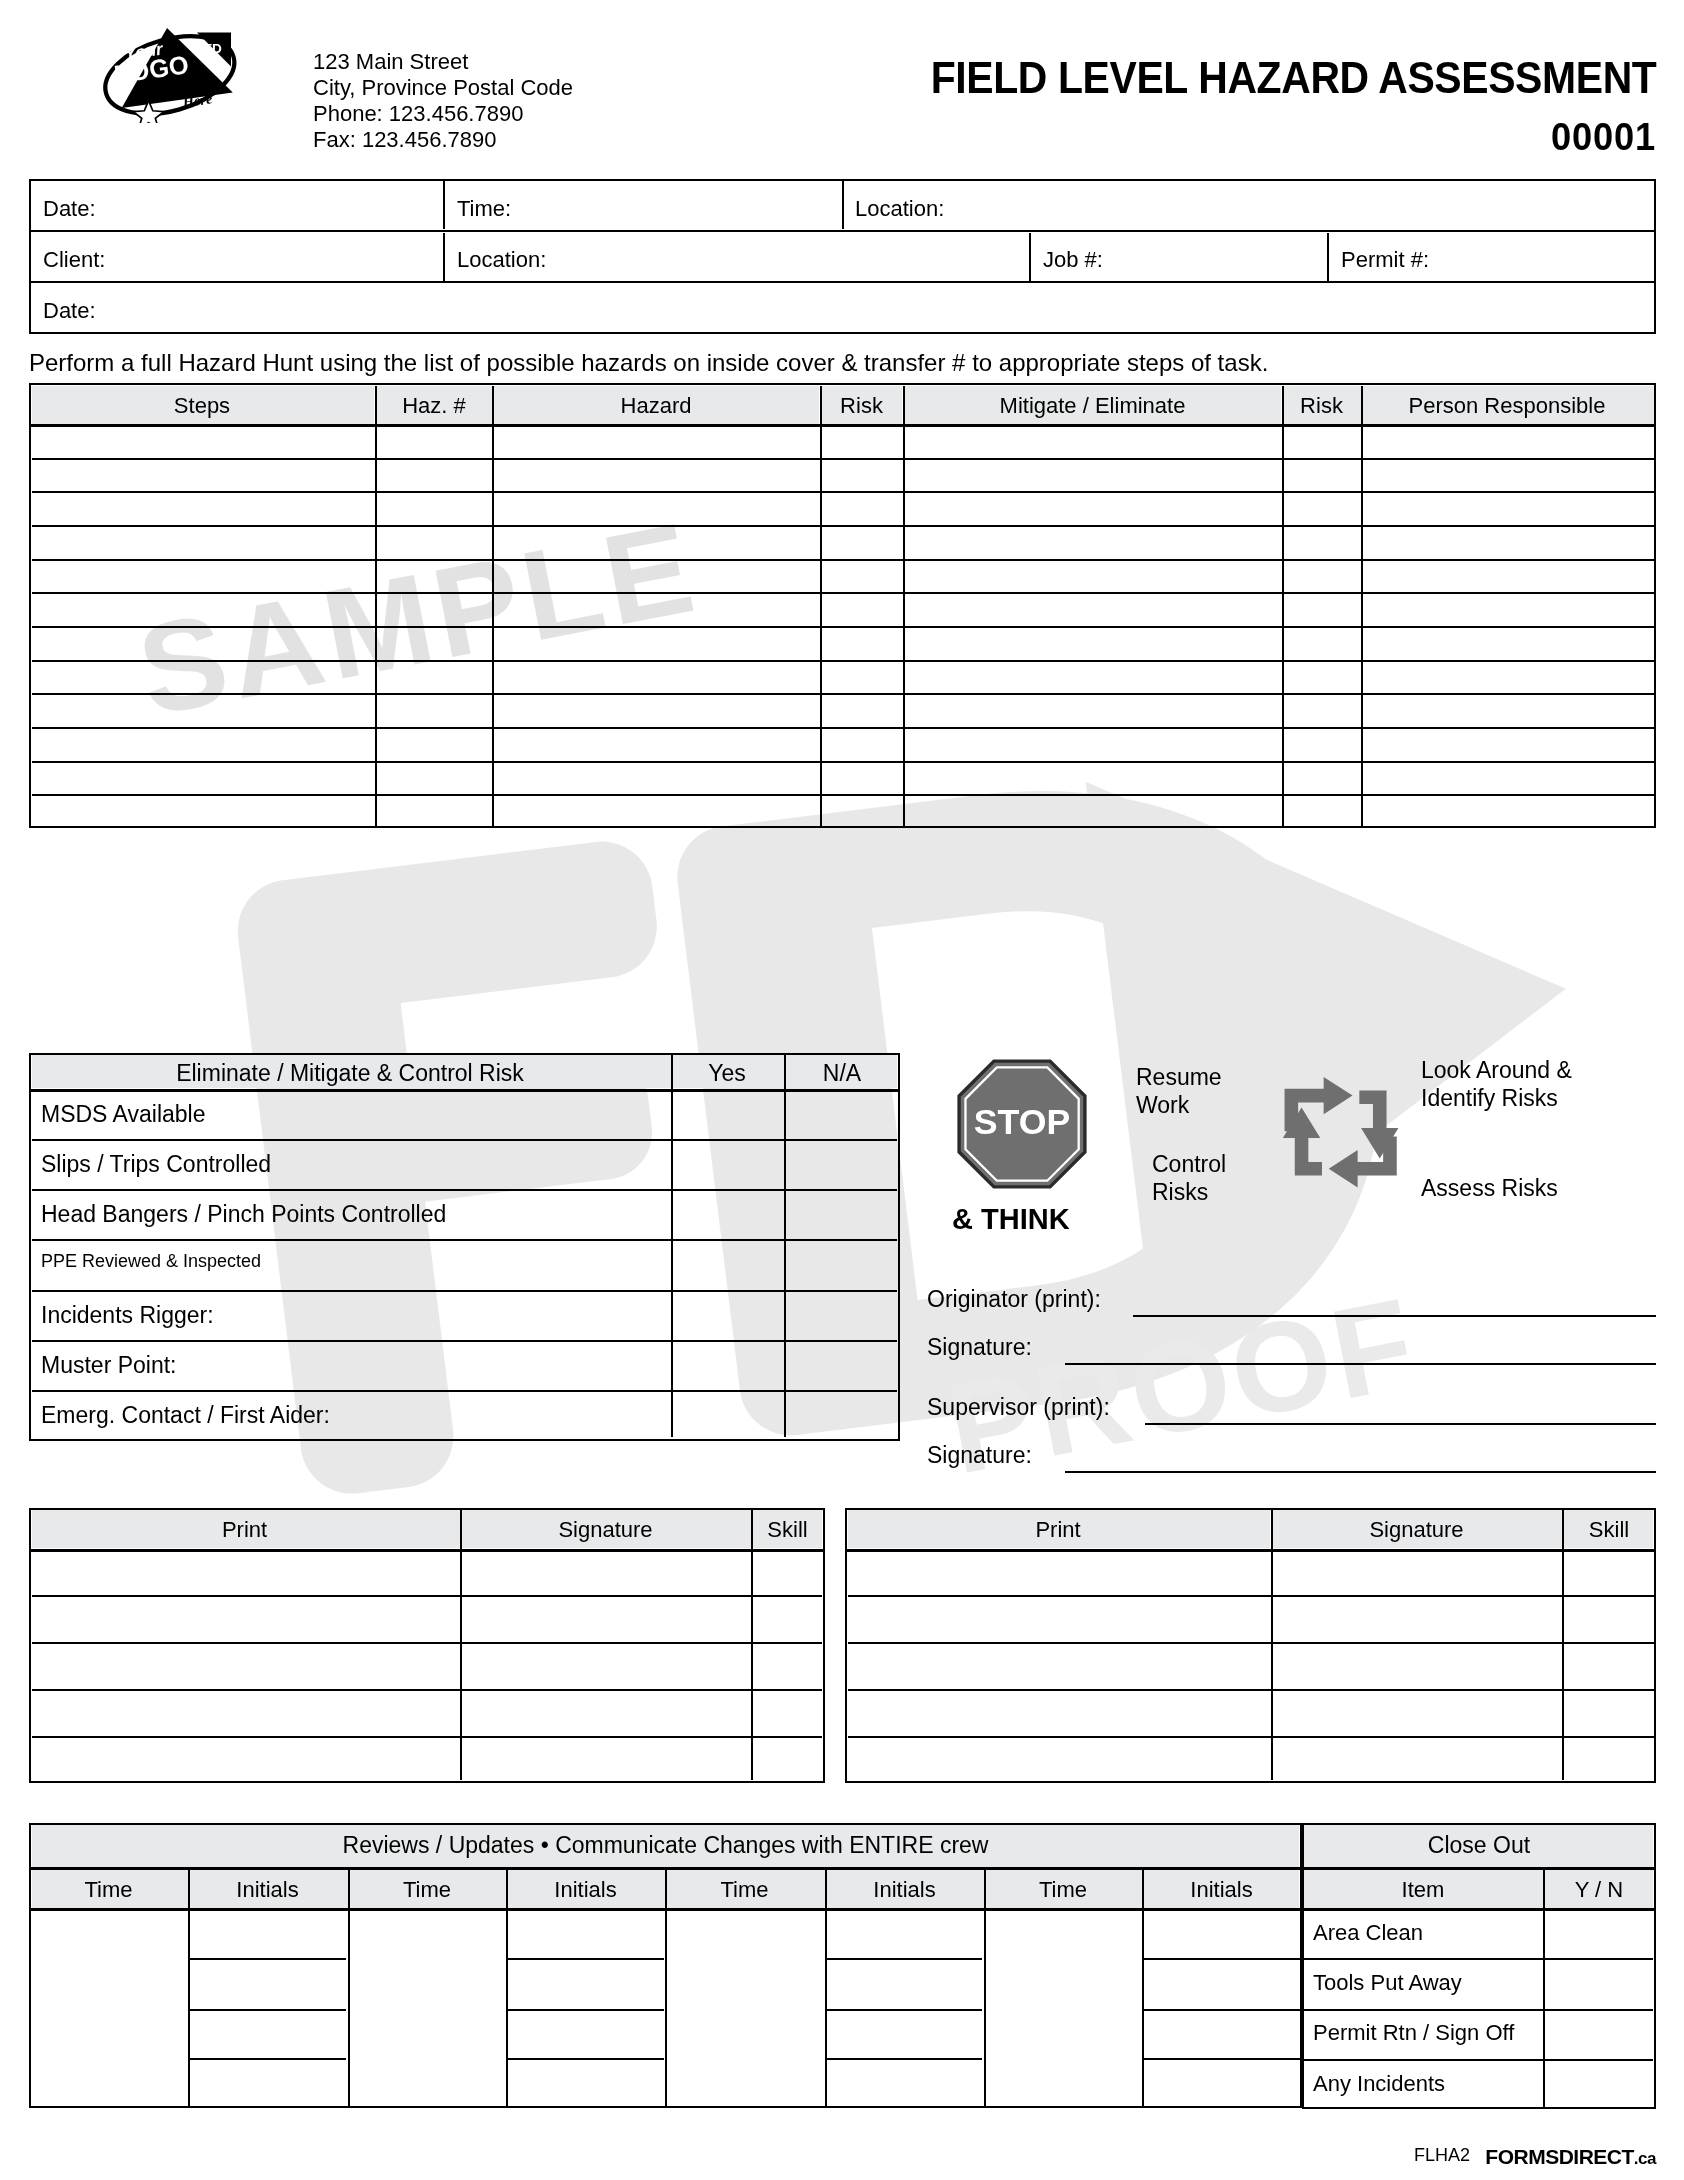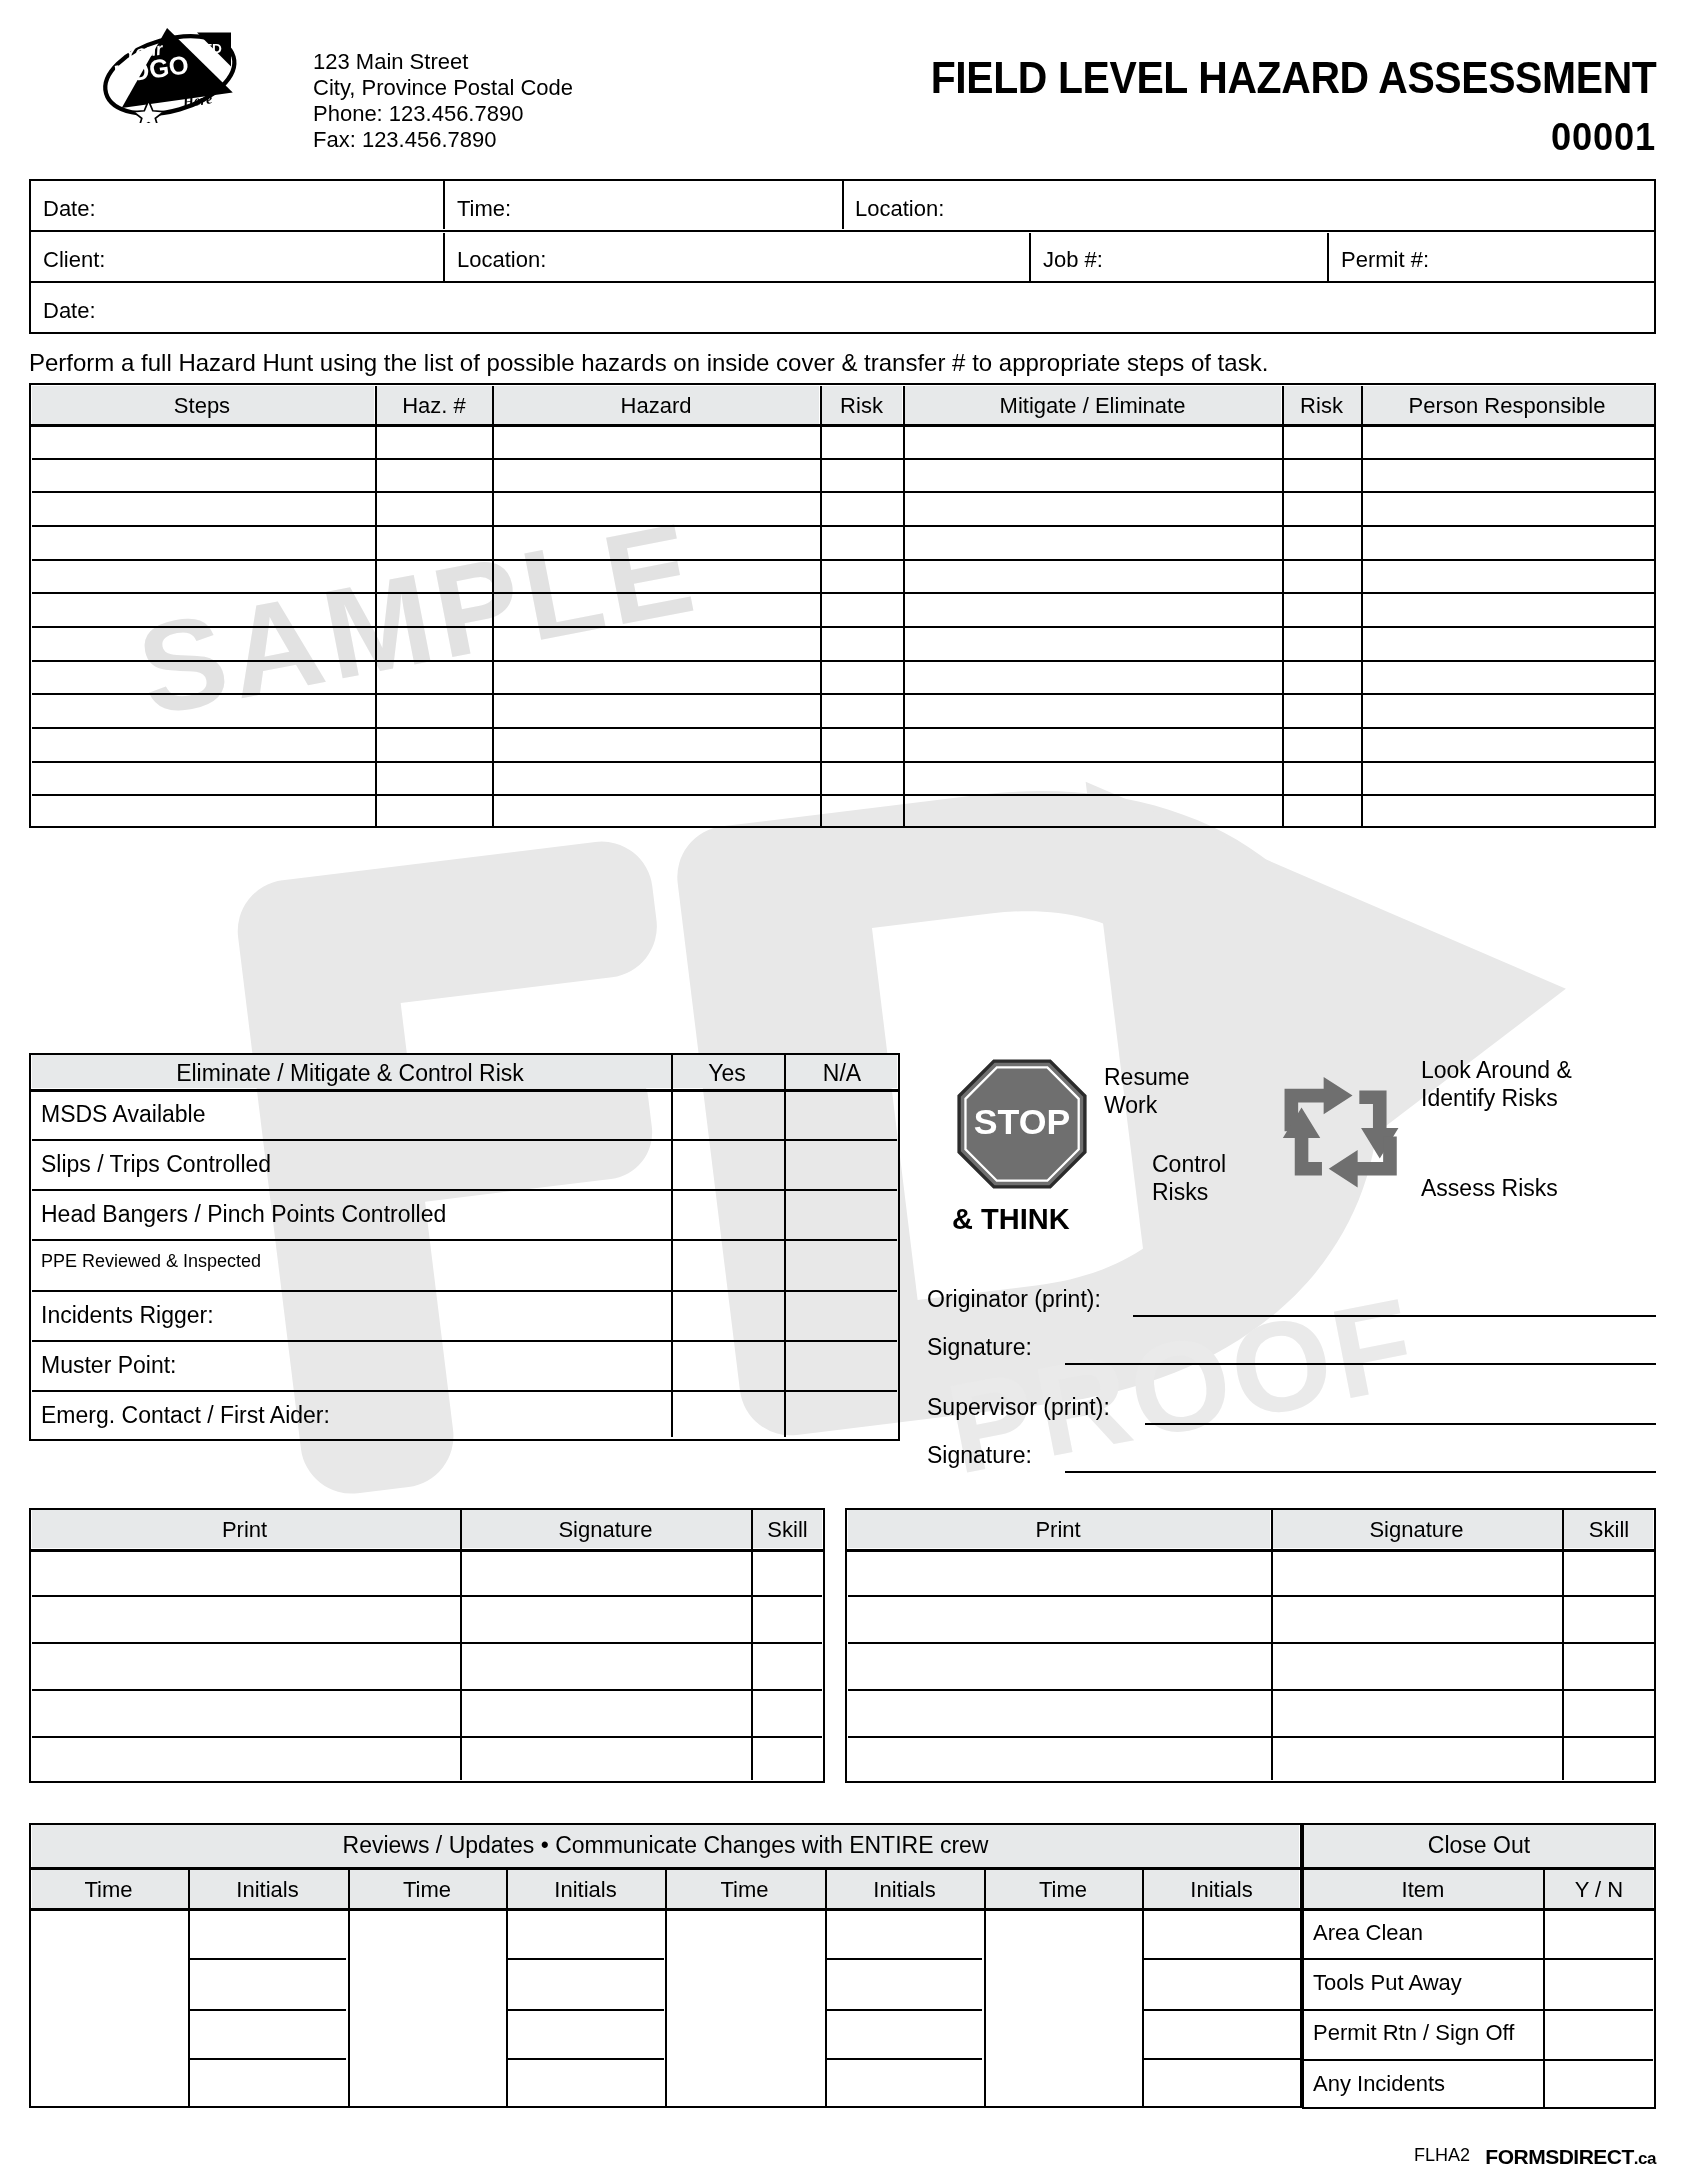--- a/index.html
+++ b/index.html
@@ -321,21 +321,21 @@
         <path d="M18 78 L18 28 L64 28 L64 14 L98 36 L64 58 L64 44 L34 44 L34 78 Z"></path>
 
         <path d="M106 30 L138 30 L138 74 L152 74 L130 110 L108 74 L122 74 L122 46 L106 46 Z"></path>
 
         <path d="M150 130 L104 130 L104 144 L70 122 L104 100 L104 114 L134 114 L134 84 L150 84 Z"></path>
 
         <path d="M62 130 L30 130 L30 86 L16 86 L38 50 L60 86 L46 86 L46 114 L62 114 Z"></path>
       </g>
     </svg>
   </div>
-  <div class="cyclbl" style="left:1104px;top:1063px;">
+  <div class="cyclbl" style="left:1136px;top:1063px;">
     <div>Resume</div>
     <div>Work</div>
   </div>
   <div class="cyclbl" style="left:1152px;top:1150px;">
     <div>Control</div>
     <div>Risks</div>
   </div>
   <div class="cyclbl" style="left:1421px;top:1056px;">
     <div>Look Around &amp;</div>
     <div>Identify Risks</div>

